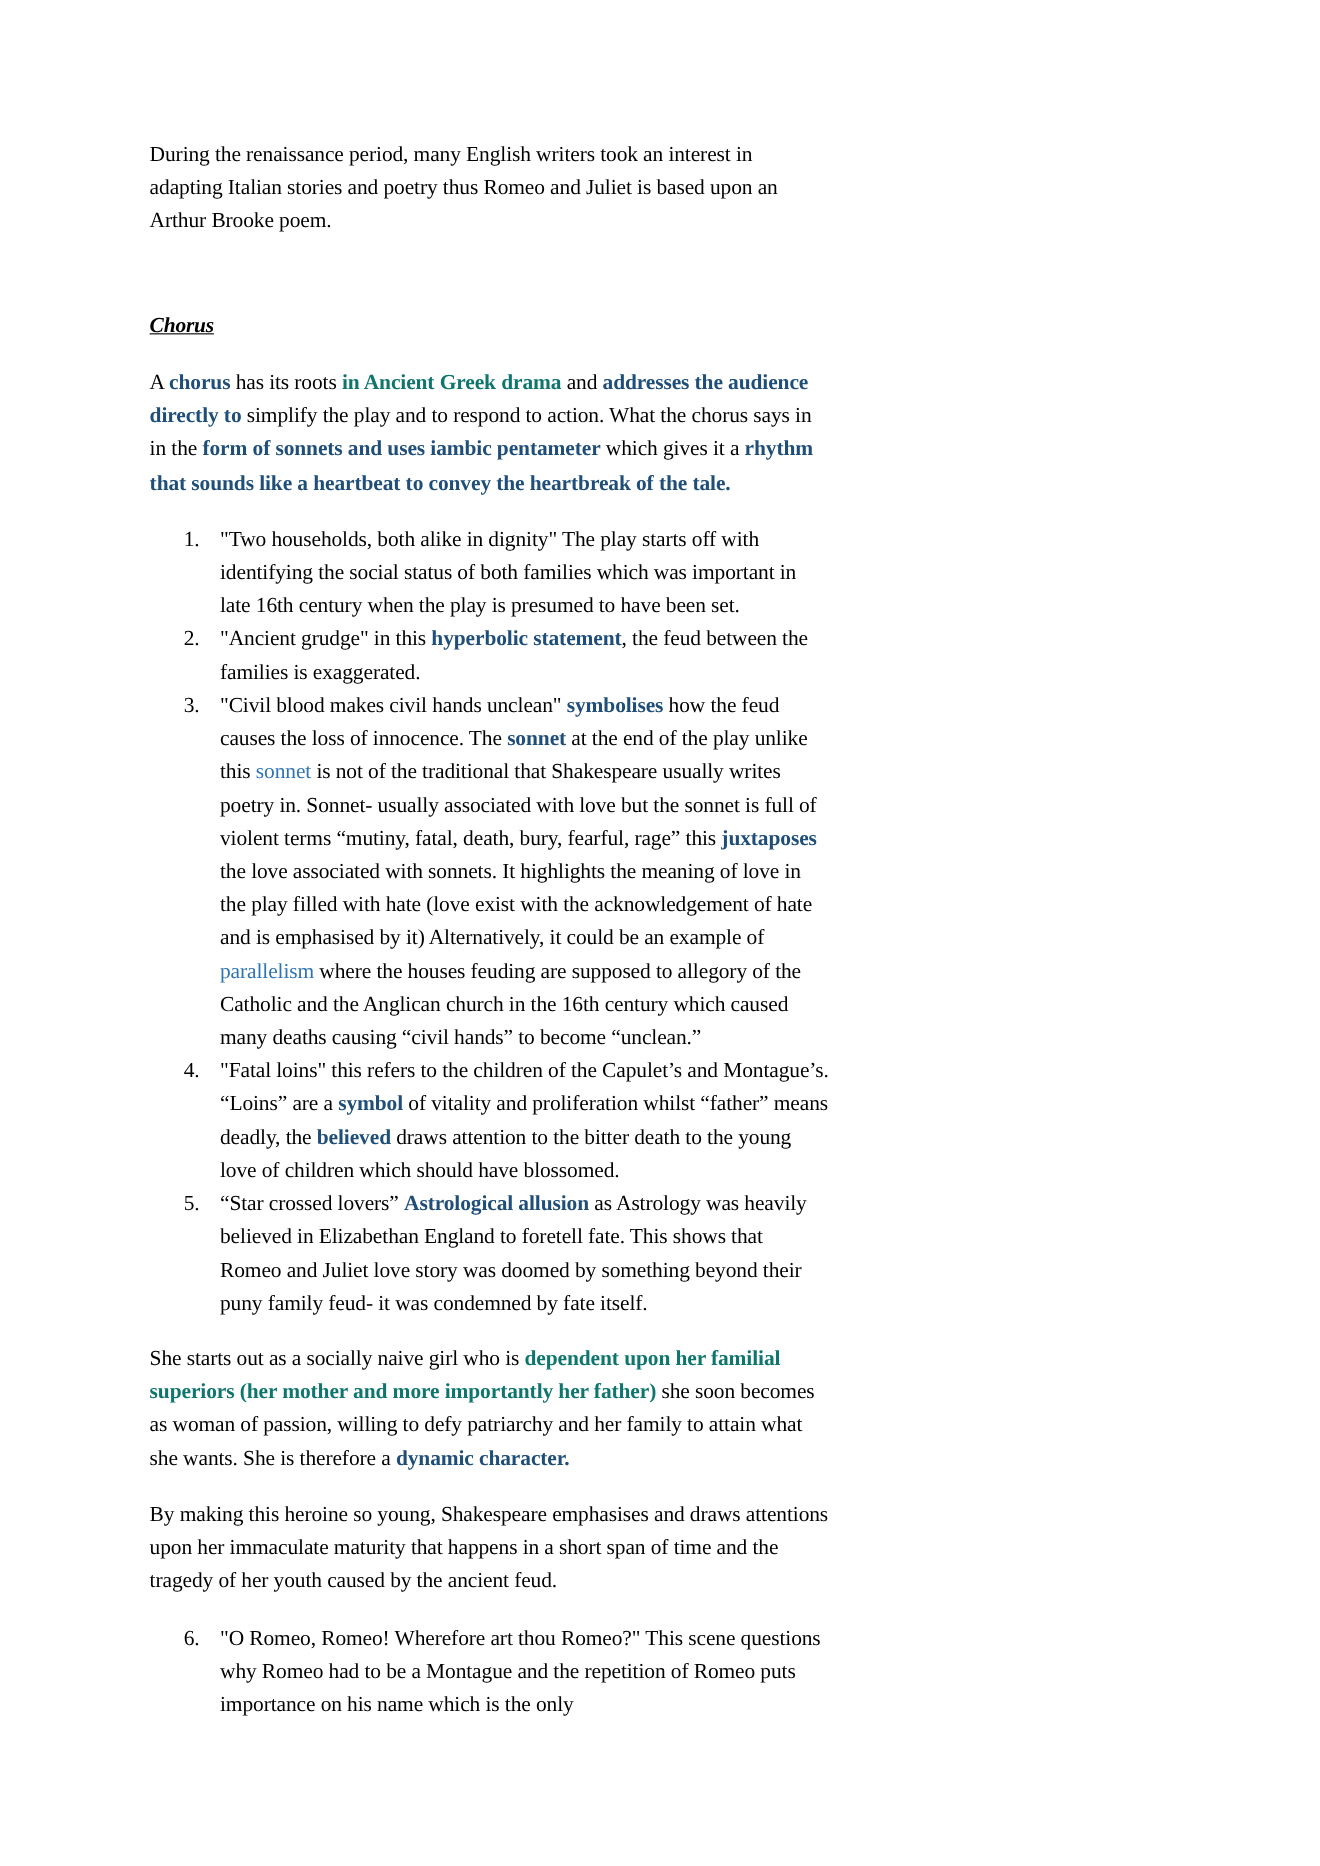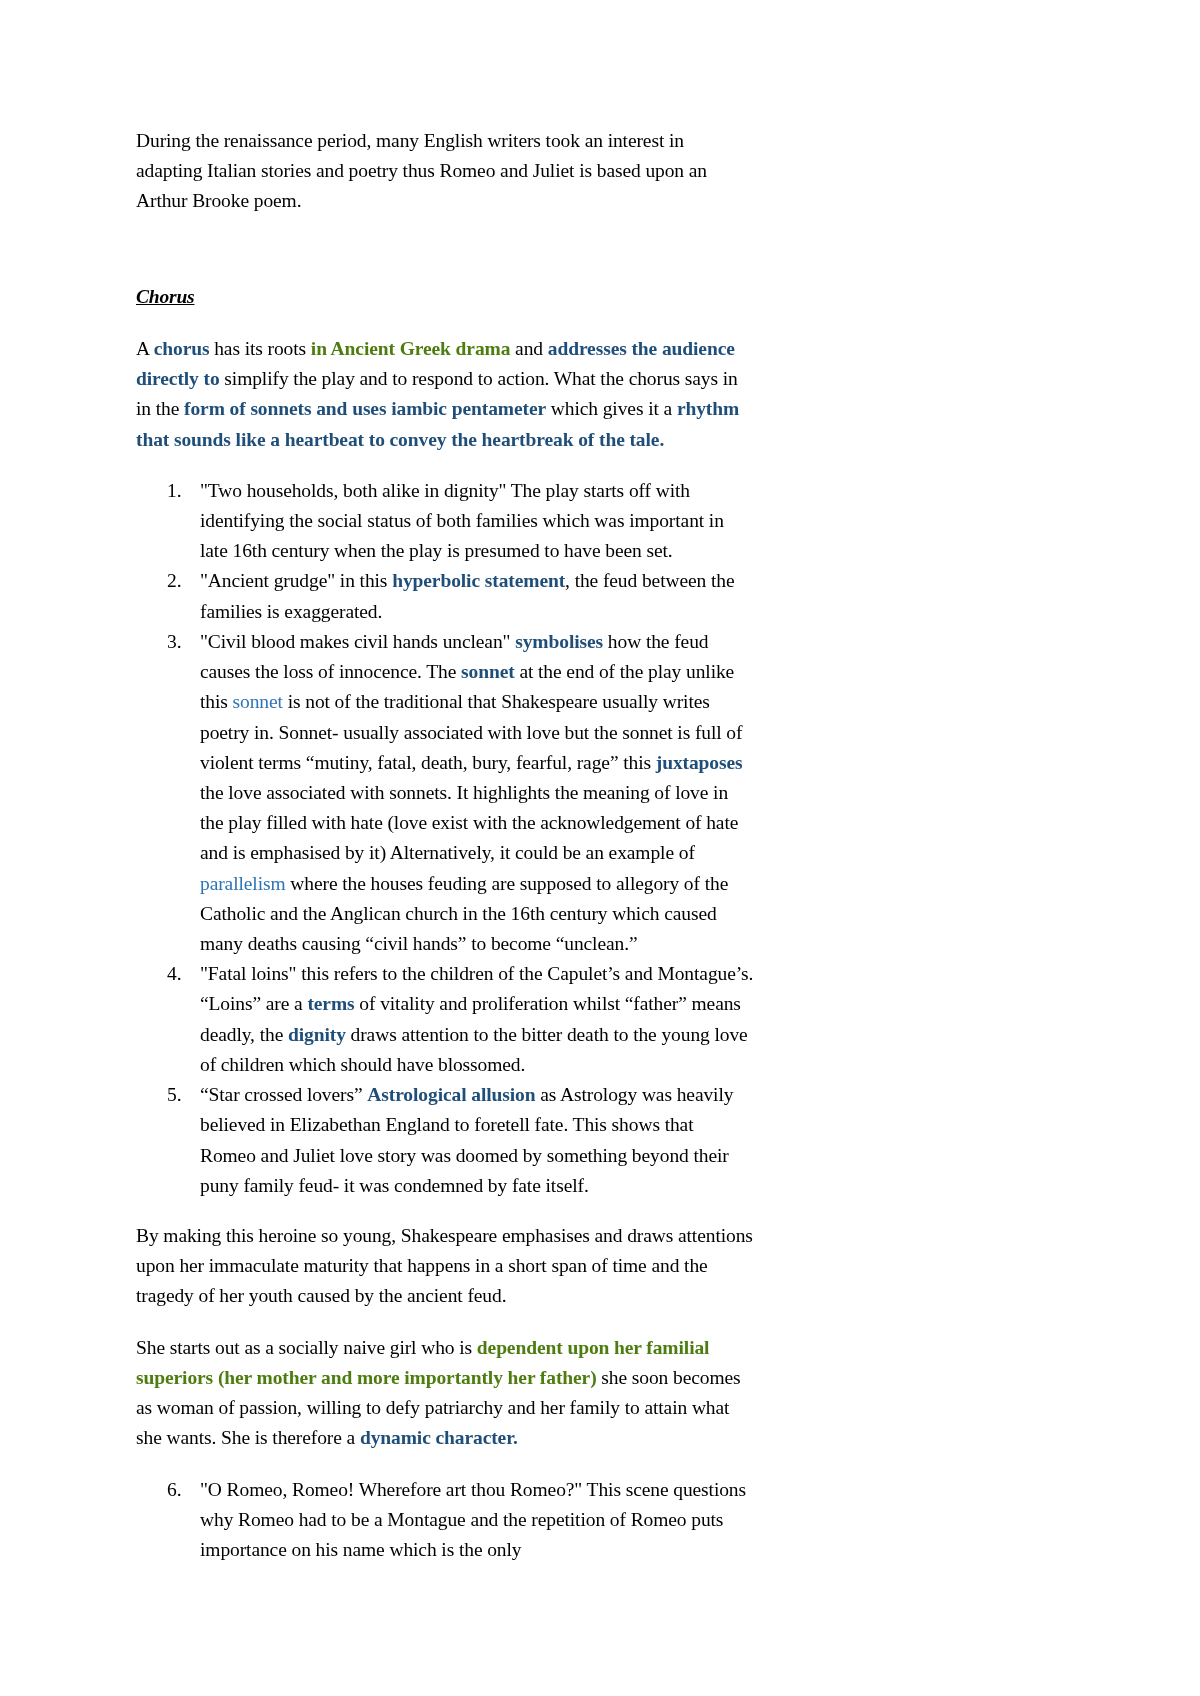--- a/index.html
+++ b/index.html
@@ -56,21 +56,21 @@
   }
   b.hl {
     color: #1F4E79;
     font-weight: 700;
   }
   span.hl-plain {
     color: #2E74B5;
     font-weight: 400;
   }
   b.blk {
-    color: #4d7c0f;
+    color: #0f766e;
     font-weight: 700;
   }
   .list-block-2 li { margin-bottom: 0; }
 </style>
 </head>
 <body>
 
 <div class="page">
   <div class="doc-body">
 
@@ -90,33 +90,33 @@
 
       <li>
         <span class="marker">2.</span><span>"Ancient grudge" in this </span><b class="hl">hyperbolic statement</b><span>, the feud between the families is exaggerated.</span>
       </li>
 
       <li>
         <span class="marker">3.</span><span>"Civil blood makes civil hands unclean" </span><b class="hl">symbolises</b><span> how the feud causes the loss of innocence. The </span><b class="hl">sonnet</b><span> at the end of the play unlike this </span><span class="hl-plain">sonnet</span><span> is not of the traditional that Shakespeare usually writes poetry in. Sonnet- usually associated with love but the sonnet is full of violent terms “mutiny, fatal, death, bury, fearful, rage” this </span><b class="hl">juxtaposes</b><span> the love associated with sonnets. It highlights the meaning of love in the play filled with hate (love exist with the acknowledgement of hate and is emphasised by it) Alternatively, it could be an example of </span><span class="hl-plain">parallelism</span><span> where the houses feuding are supposed to allegory of the Catholic and the Anglican church in the 16th century which caused many deaths causing “civil hands” to become “unclean.”</span>
       </li>
 
       <li>
-        <span class="marker">4.</span><span>"Fatal loins" this refers to the children of the Capulet’s and Montague’s. “Loins” are a </span><b class="hl">terms</b><span> of vitality and proliferation whilst “father” means deadly, the </span><b class="hl">dignity</b><span> draws attention to the bitter death to the young love of children which should have blossomed.</span>
+        <span class="marker">4.</span><span>"Fatal loins" this refers to the children of the Capulet’s and Montague’s. “Loins” are a </span><b class="hl">symbol</b><span> of vitality and proliferation whilst “father” means deadly, the </span><b class="hl">believed</b><span> draws attention to the bitter death to the young love of children which should have blossomed.</span>
       </li>
 
       <li>
         <span class="marker">5.</span><span>“Star crossed lovers” </span><b class="hl">Astrological allusion</b><span> as Astrology was heavily believed in Elizabethan England to foretell fate. This shows that Romeo and Juliet love story was doomed by something beyond their puny family feud- it was condemned by fate itself.</span>
       </li>
 
     </ol>
 
 
+    <p class="para"><span>She starts out as a socially naive girl who is </span><b class="blk">dependent upon her familial superiors (her mother and more importantly her father)</b><span> she soon becomes as woman of passion, willing to defy patriarchy and her family to attain what she wants. She is therefore a </span><b class="hl">dynamic character.</b></p>
+
     <p class="para">By making this heroine so young, Shakespeare emphasises and draws attentions upon her immaculate maturity that happens in a short span of time and the tragedy of her youth caused by the ancient feud.</p>
-
-    <p class="para"><span>She starts out as a socially naive girl who is </span><b class="blk">dependent upon her familial superiors (her mother and more importantly her father)</b><span> she soon becomes as woman of passion, willing to defy patriarchy and her family to attain what she wants. She is therefore a </span><b class="hl">dynamic character.</b></p>
 
     <ol class="num-list list-block-2">
       <li>
         <span class="marker">6.</span><span>"O Romeo, Romeo! Wherefore art thou Romeo?" This scene questions why Romeo had to be a Montague and the repetition of Romeo puts importance on his name which is the only</span>
       </li>
     </ol>
 
   </div>
 </div>
 

